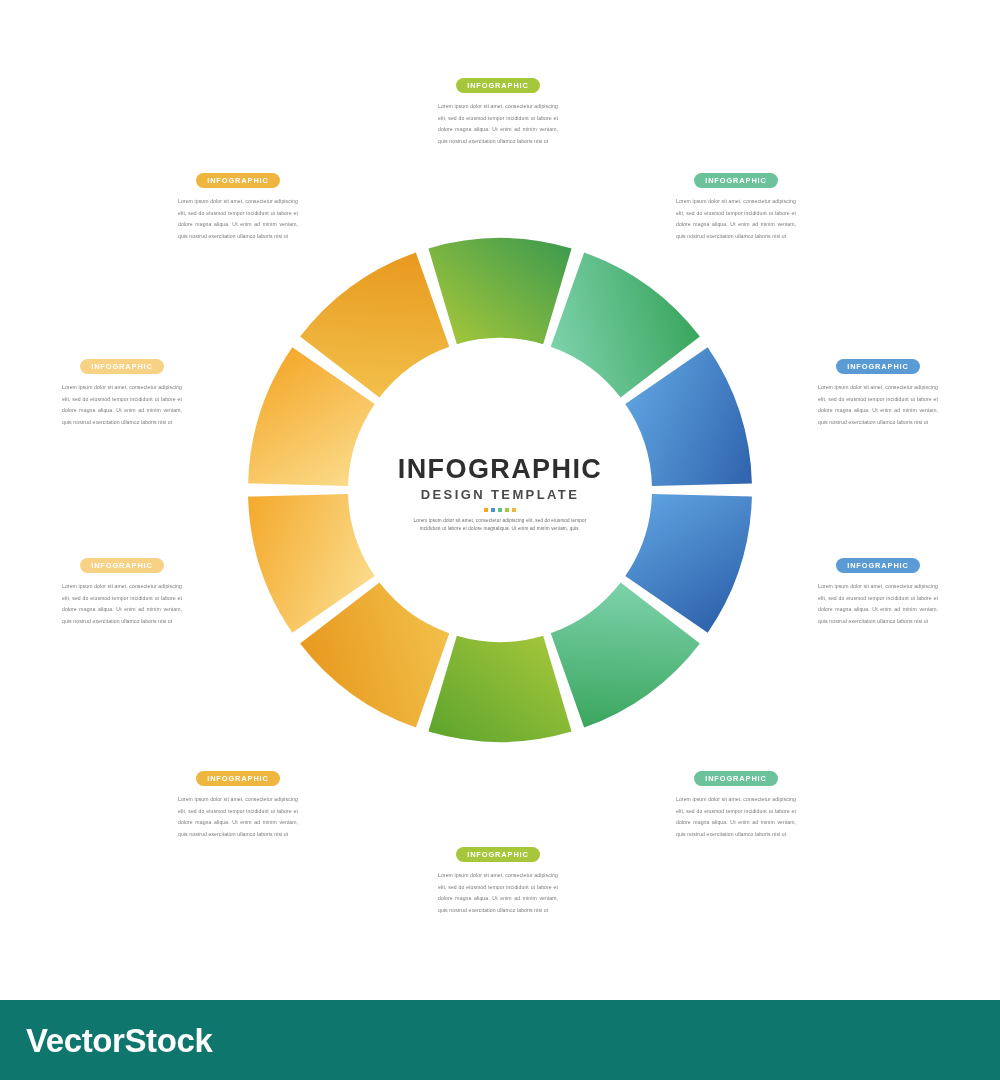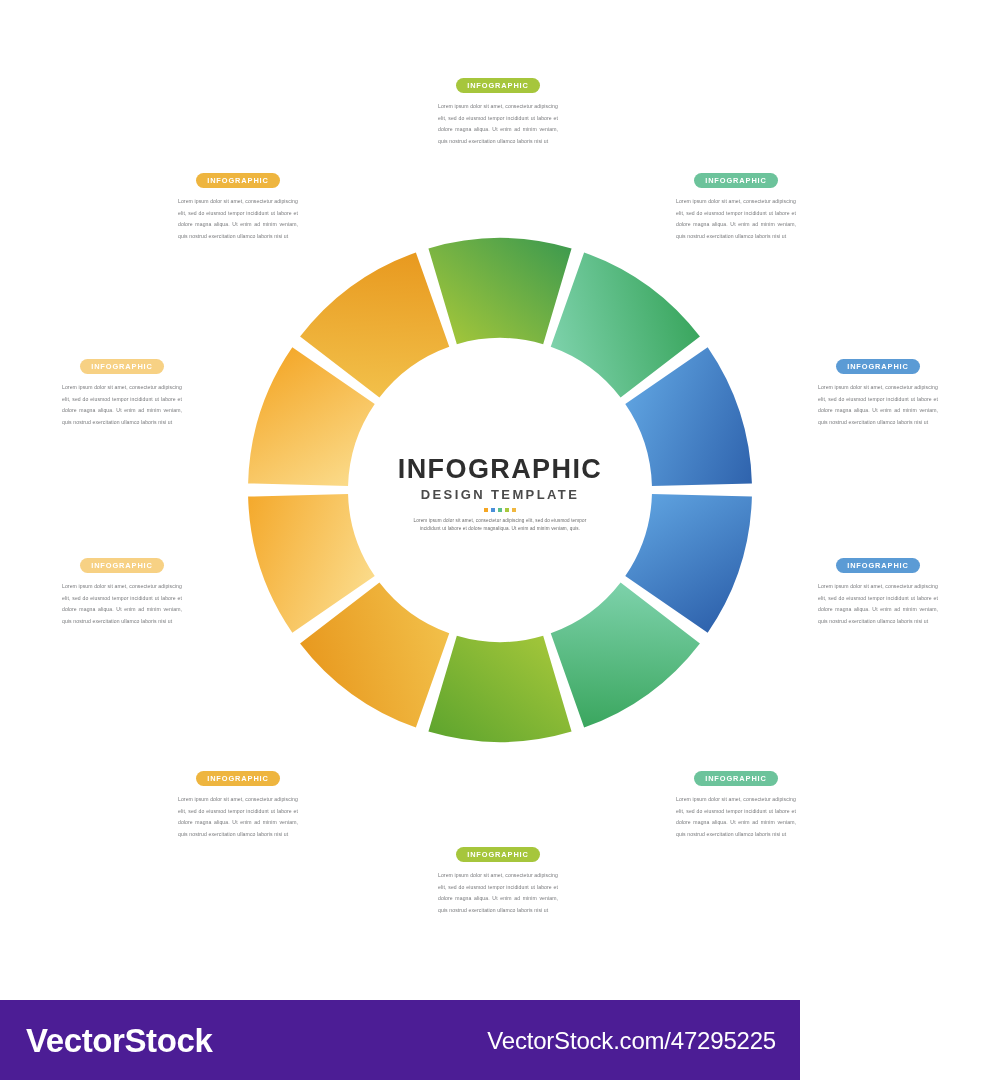--- a/index.html
+++ b/index.html
@@ -102,23 +102,23 @@
     text-align: justify;
     letter-spacing: .1px;
   }
   .label-block.align-center .blurb-txt { text-align: justify; }
 
   
   #footer {
     position: absolute;
     left: 0;
     top: 1000px;
-    width: 800px;
+    width: 1000px;
     height: 80px;
-    background: #4c1d95;
+    background: #0f766e;
     color: #ffffff;
   }
   #footer .brand {
     position: absolute;
     left: 26px;
     top: 22px;
     font-size: 33px;
     font-weight: 700;
     letter-spacing: -.4px;
     font-family: "Liberation Sans", sans-serif;
@@ -230,14 +230,13 @@
       <div class="label-block align-center" style="left: 178px; top: 767px;"><div class="badge" style="background: rgb(238, 181, 63);">INFOGRAPHIC</div><div class="blurb-txt">Lorem ipsum dolor sit amet, consectetur adipiscing elit, sed do eiusmod tempor incididunt ut labore et dolore magna aliqua. Ut enim ad minim veniam, quis nostrud exercitation ullamco laboris nisi ut</div></div>
       <div class="label-block align-center" style="left: 62px; top: 554px;"><div class="badge" style="background: rgb(247, 209, 132);">INFOGRAPHIC</div><div class="blurb-txt">Lorem ipsum dolor sit amet, consectetur adipiscing elit, sed do eiusmod tempor incididunt ut labore et dolore magna aliqua. Ut enim ad minim veniam, quis nostrud exercitation ullamco laboris nisi ut</div></div>
       <div class="label-block align-center" style="left: 62px; top: 355px;"><div class="badge" style="background: rgb(247, 209, 132);">INFOGRAPHIC</div><div class="blurb-txt">Lorem ipsum dolor sit amet, consectetur adipiscing elit, sed do eiusmod tempor incididunt ut labore et dolore magna aliqua. Ut enim ad minim veniam, quis nostrud exercitation ullamco laboris nisi ut</div></div>
       <div class="label-block align-center" style="left: 178px; top: 169px;"><div class="badge" style="background: rgb(238, 181, 63);">INFOGRAPHIC</div><div class="blurb-txt">Lorem ipsum dolor sit amet, consectetur adipiscing elit, sed do eiusmod tempor incididunt ut labore et dolore magna aliqua. Ut enim ad minim veniam, quis nostrud exercitation ullamco laboris nisi ut</div></div>
     </div>
 
 </div>
 
 <div id="footer">
   <div class="brand">VectorStock</div>
-  <div class="url">VectorStock.com/47295225</div>
 </div>
 
 </body></html>

